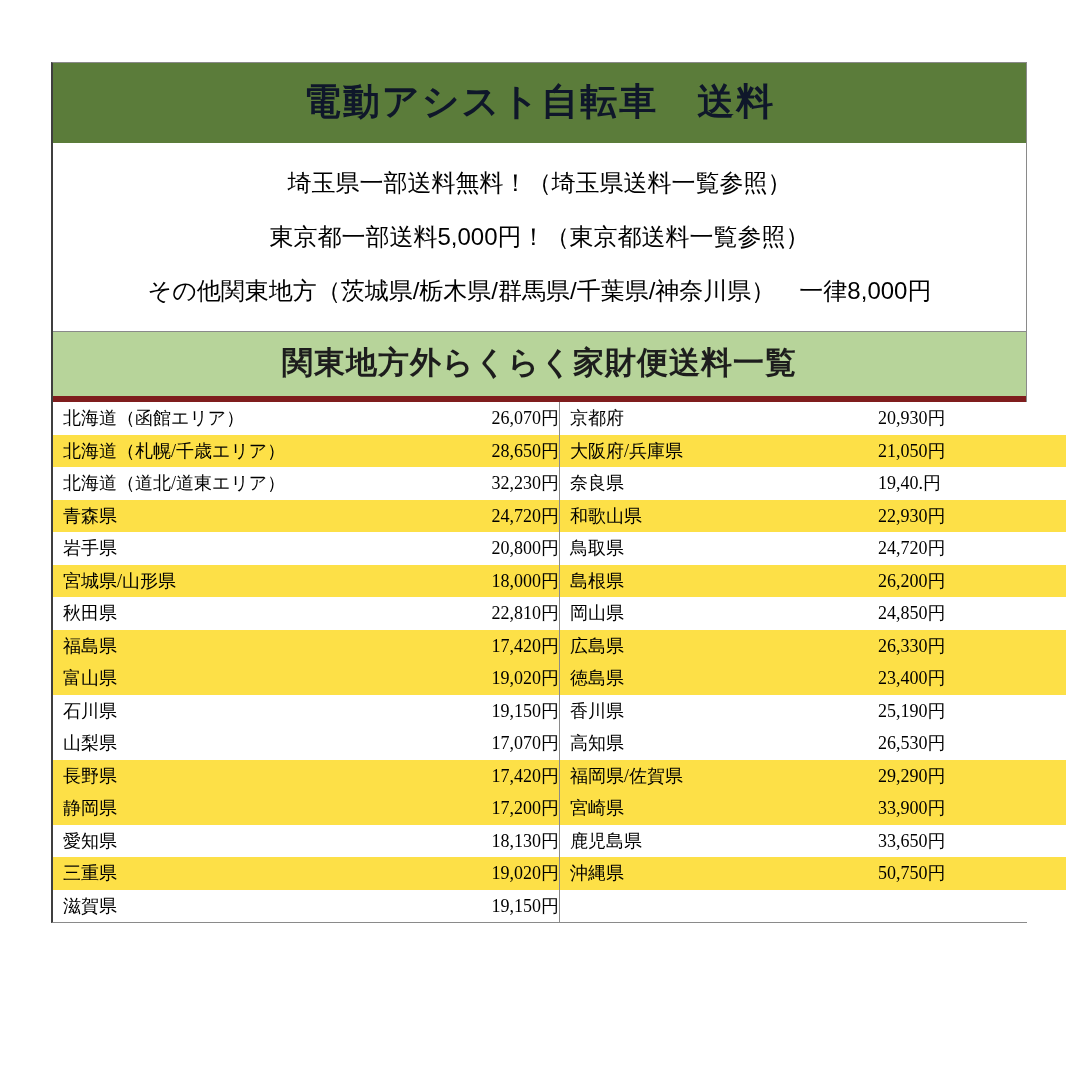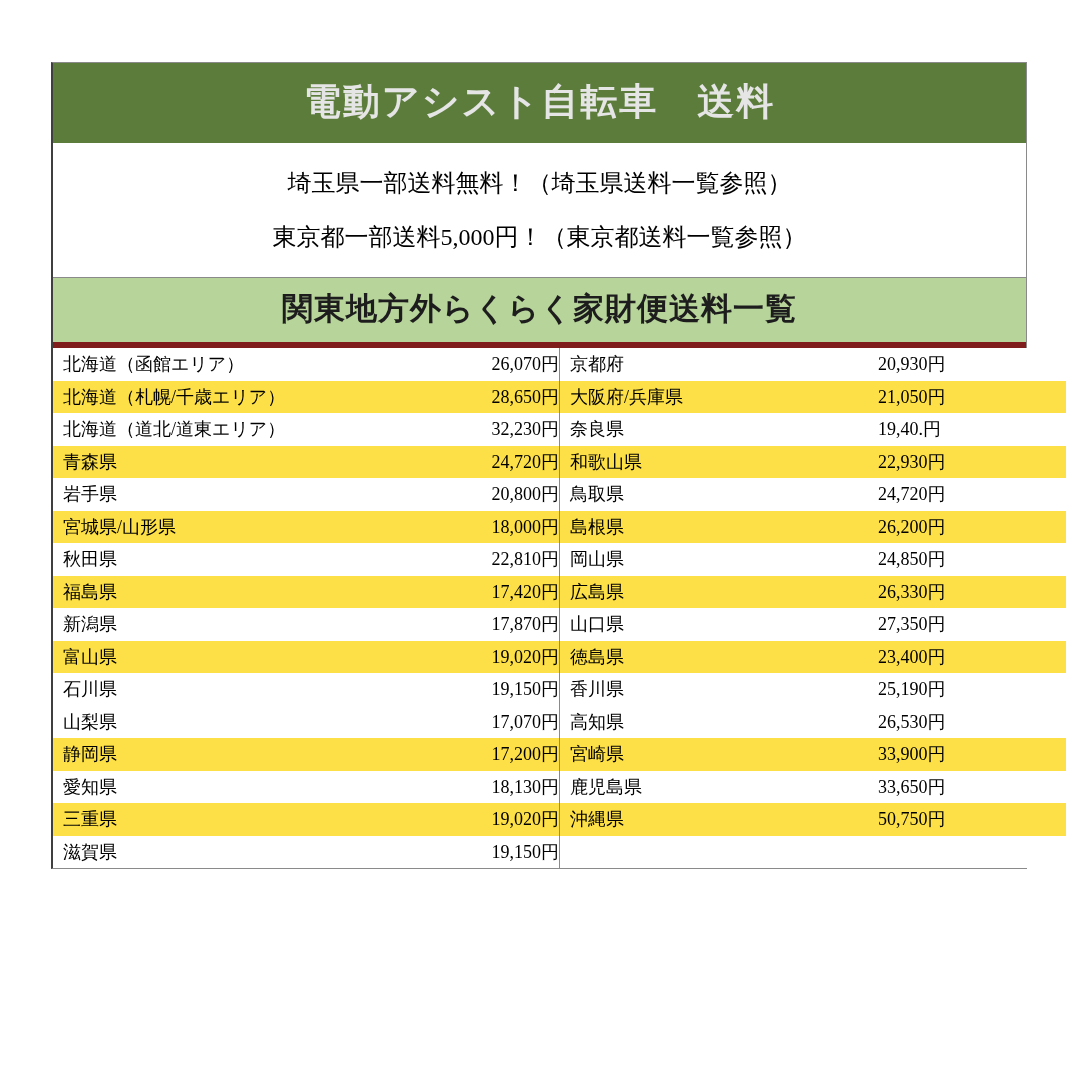--- a/index.html
+++ b/index.html
@@ -27,38 +27,38 @@
     width: 976px;
     border-left: 2px solid #3f3f3f;
     border-right: 1px solid #8a8a8a;
     border-top: 1px solid #8a8a8a;
     border-bottom: 1px solid #8a8a8a;
     box-sizing: border-box;
     background: #ffffff;
   }
   .title-bar {
     background: #5b7c3a;
-    color: #e5e5e5;
+    color: #0f172a;
     text-align: center;
     font-size: 37px;
     font-weight: bold;
     letter-spacing: 2px;
     padding: 14px 0 16px 0;
     font-family: Liberation Sans, sans-serif;
   }
   .notes {
     padding: 14px 0 12px 0;
     background: #ffffff;
   }
   .note-line {
     text-align: center;
     font-size: 24px;
     line-height: 1.0;
     padding: 14px 0 16px 0;
-    font-family: Liberation Serif, serif;
+    font-family: Liberation Sans, sans-serif;
   }
   .subtitle-bar {
     background: #b7d49a;
     color: #1d1d1d;
     text-align: center;
     font-size: 31px;
     font-weight: bold;
     letter-spacing: 1px;
     padding: 10px 0 12px 0;
     font-family: "DejaVu Sans", sans-serif;
@@ -91,20 +91,21 @@
 <body>
 
 <div class="page">
   <div class="sheet">
 
     <div class="title-bar">電動アシスト自転車　送料</div>
 
     <div class="notes">
       <div class="note-line">埼玉県一部送料無料！（埼玉県送料一覧参照）</div>
       <div class="note-line">東京都一部送料5,000円！（東京都送料一覧参照）</div>
+      <div class="note-line">その他関東地方（茨城県/栃木県/群馬県/千葉県/神奈川県）　一律8,000円</div>
     </div>
 
     <div class="subtitle-bar">関東地方外らくらく家財便送料一覧</div>
 
     <table class="fee-table">
       <tbody>
         <tr class="odd">
           <td class="col-a-name">北海道（函館エリア）</td>
           <td class="col-a-val">26,070円</td>
           <td class="col-b-name">京都府</td>
@@ -145,43 +146,43 @@
           <td class="col-a-val">22,810円</td>
           <td class="col-b-name">岡山県</td>
           <td class="col-b-val">24,850円</td>
         </tr>
         <tr class="even">
           <td class="col-a-name">福島県</td>
           <td class="col-a-val">17,420円</td>
           <td class="col-b-name">広島県</td>
           <td class="col-b-val">26,330円</td>
         </tr>
-        <tr class="odd">
-          <td class="col-a-name">新潟県</td>
-          <td class="col-a-val">17,870円</td>
-          <td class="col-b-name">山口県</td>
-          <td class="col-b-val">27,350円</td>
-        </tr>
         <tr class="even">
           <td class="col-a-name">富山県</td>
           <td class="col-a-val">19,020円</td>
           <td class="col-b-name">徳島県</td>
           <td class="col-b-val">23,400円</td>
         </tr>
         <tr class="odd">
           <td class="col-a-name">石川県</td>
           <td class="col-a-val">19,150円</td>
           <td class="col-b-name">香川県</td>
           <td class="col-b-val">25,190円</td>
         </tr>
         <tr class="odd">
           <td class="col-a-name">山梨県</td>
           <td class="col-a-val">17,070円</td>
           <td class="col-b-name">高知県</td>
           <td class="col-b-val">26,530円</td>
+        </tr>
+        <tr class="even">
+          <td class="col-a-name">長野県</td>
+          <td class="col-a-val">17,420円</td>
+          <td class="col-b-name">福岡県/佐賀県</td>
+          <td class="col-b-val">29,290円</td>
         </tr>
         <tr class="even">
           <td class="col-a-name">静岡県</td>
           <td class="col-a-val">17,200円</td>
           <td class="col-b-name">宮崎県</td>
           <td class="col-b-val">33,900円</td>
         </tr>
         <tr class="odd">
           <td class="col-a-name">愛知県</td>
           <td class="col-a-val">18,130円</td>

